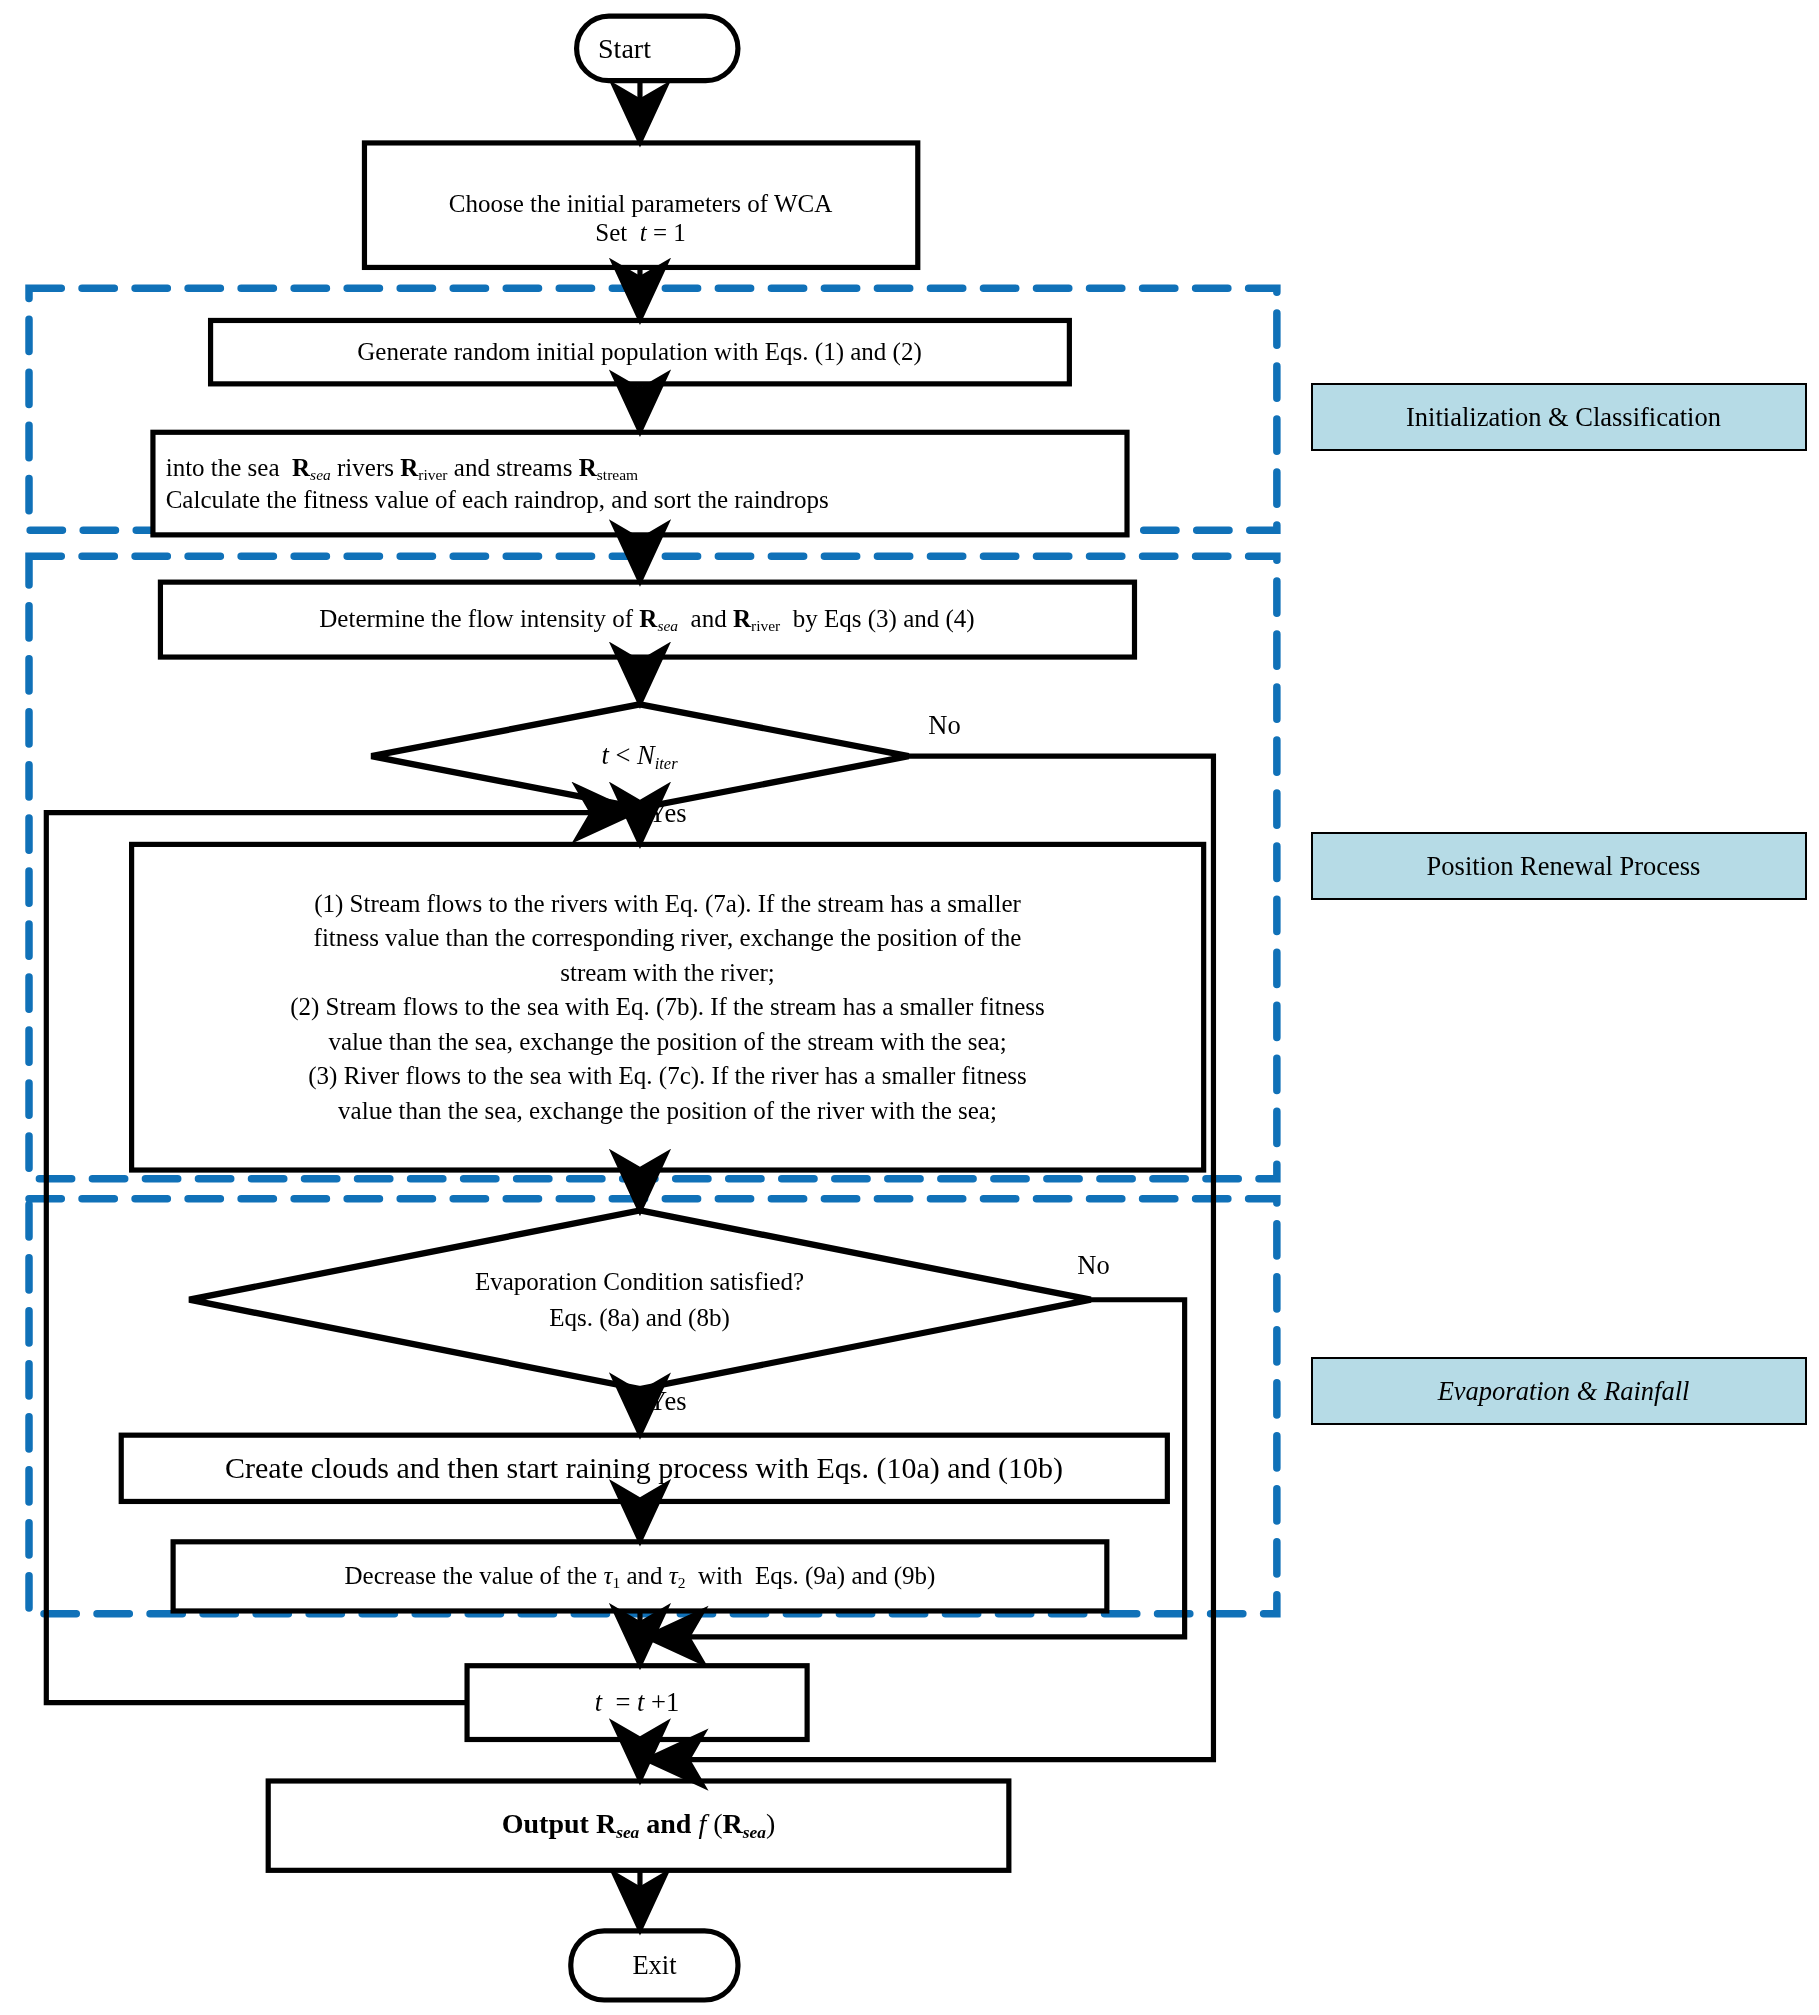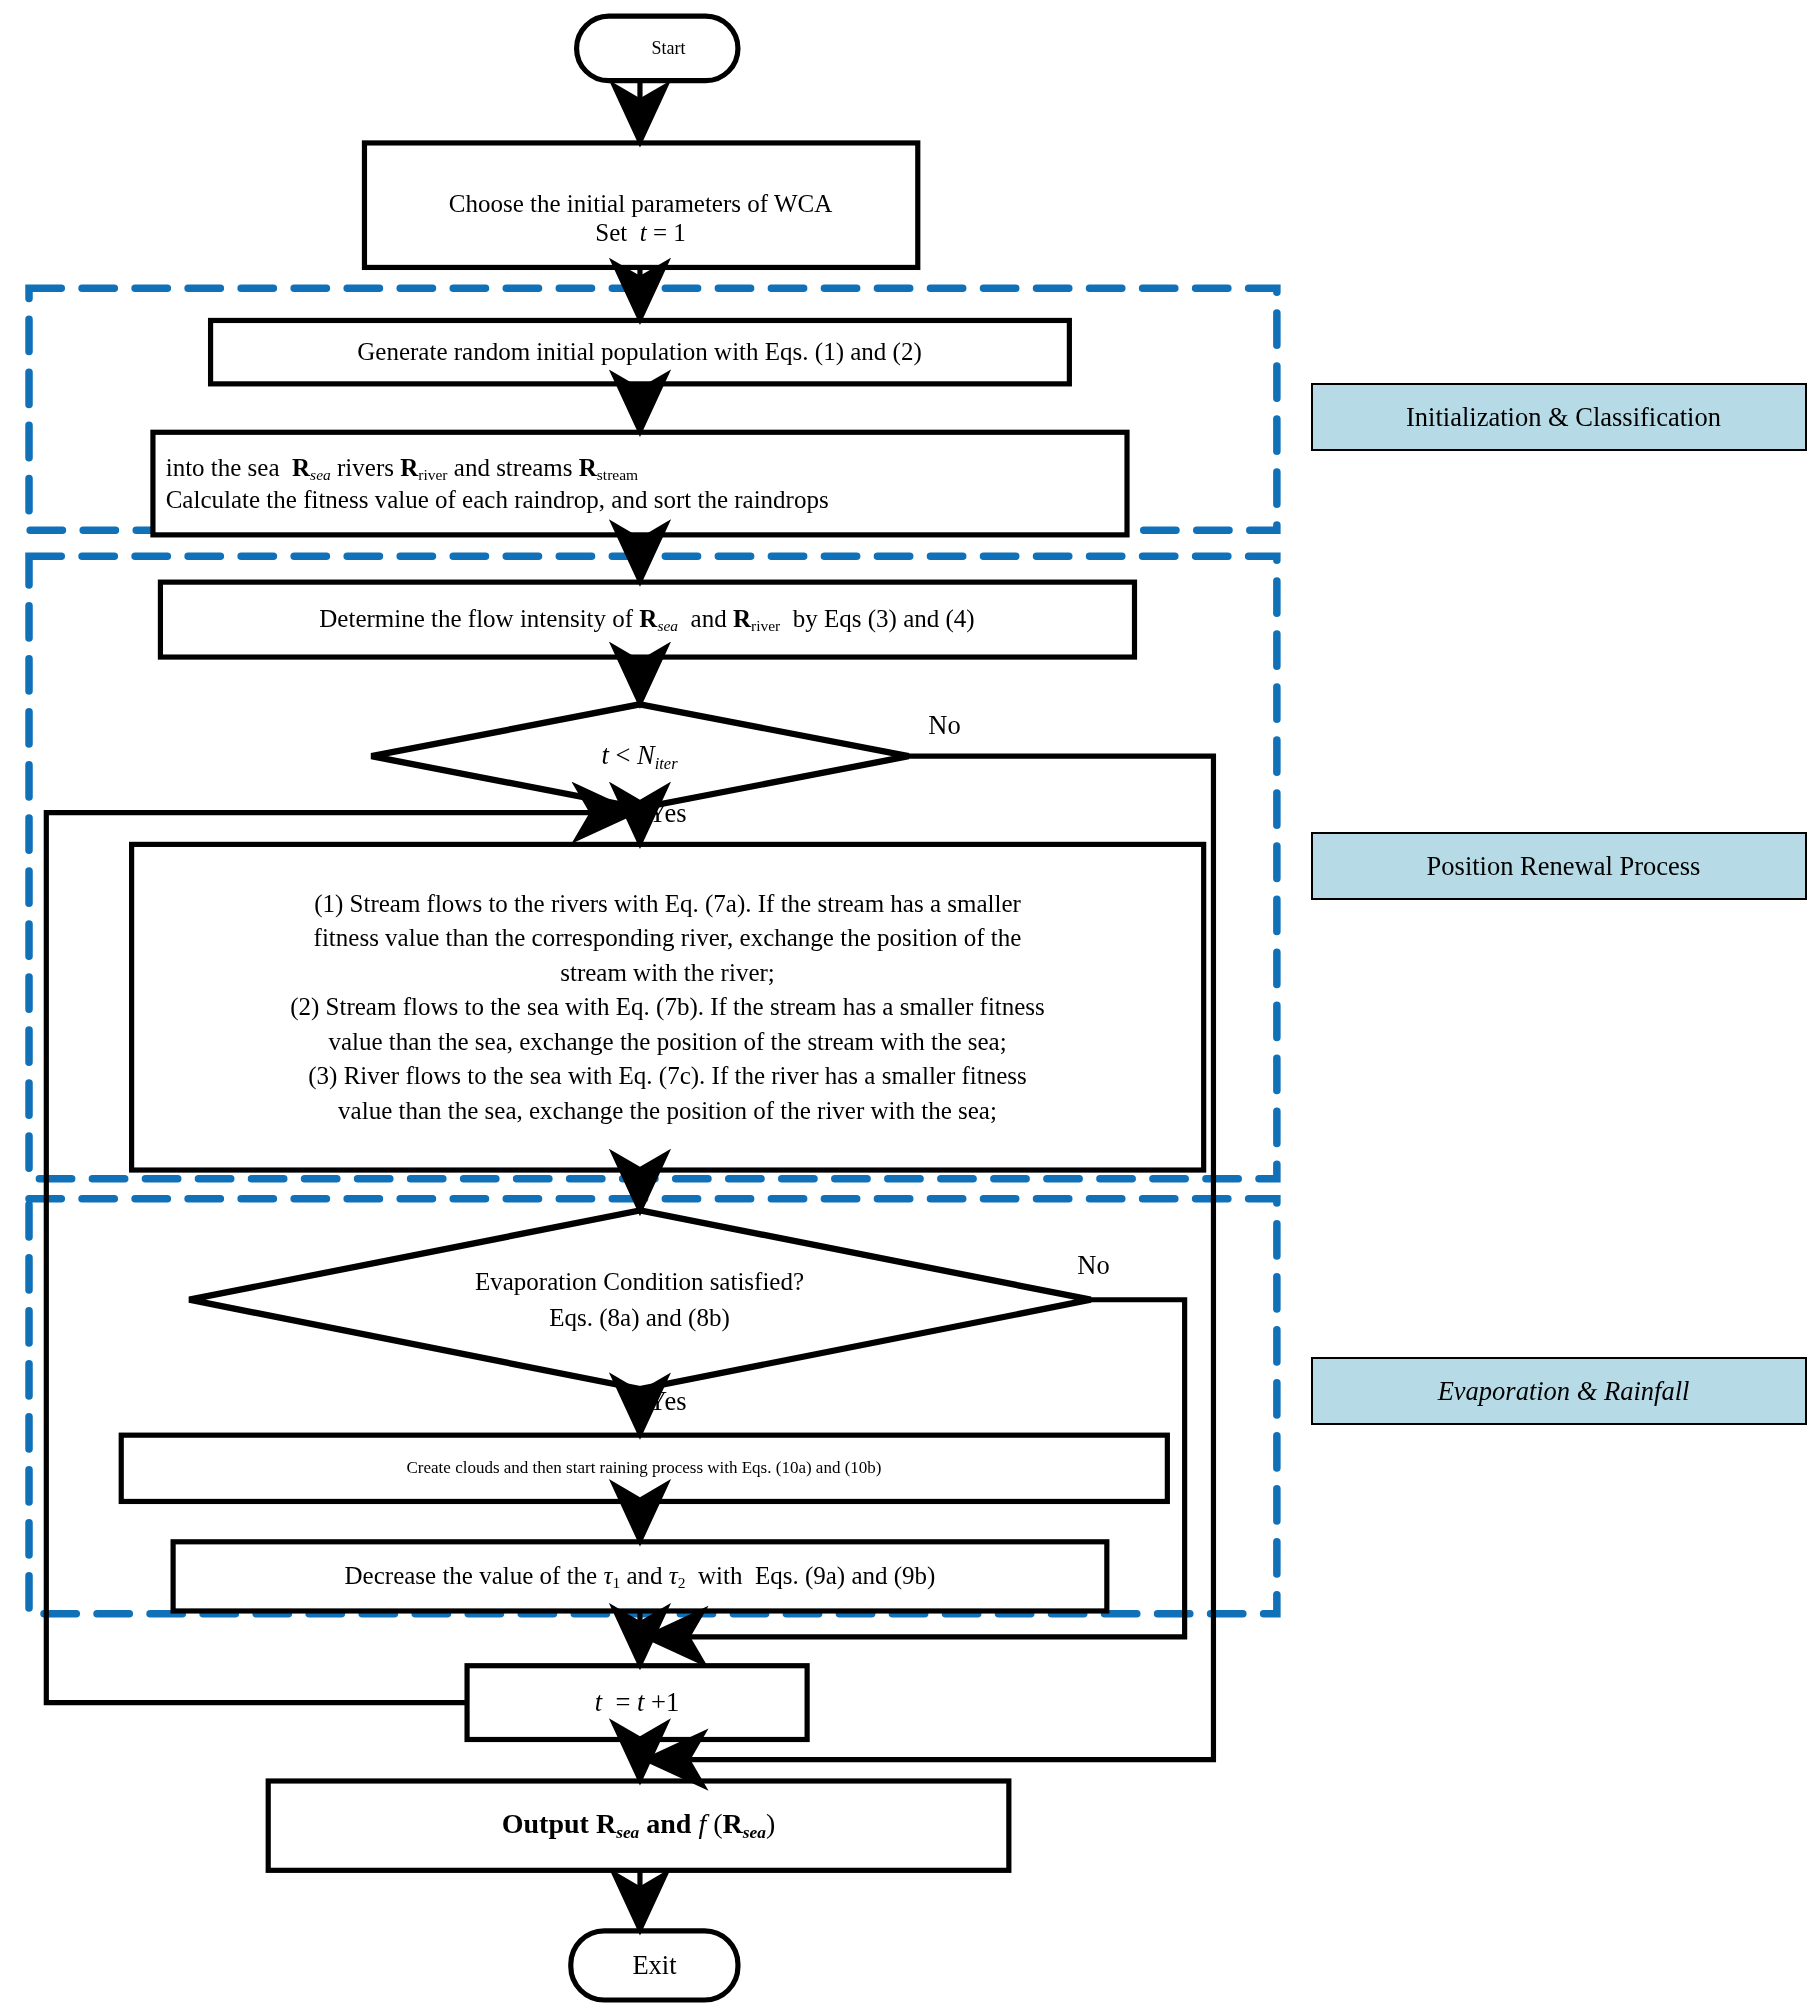--- a/index.html
+++ b/index.html
@@ -100,21 +100,21 @@
       <line x1="1110" y1="3245" x2="1110" y2="3340" marker-end="url(#arrow)"></line>
 
       <polyline points="1576,1312 2105,1312 2105,3053 1130,3053" marker-end="url(#arrow)"></polyline>
 
       <polyline points="1892,2255 2055,2255 2055,2840 1130,2840" marker-end="url(#arrow)"></polyline>
 
       <polyline points="810,2954 80,2954 80,1410 1090,1410" marker-end="url(#arrow)"></polyline>
     </g>
   </svg>
 
-  <div class="node-text" style="left:588px;top:16px;width:161px;height:65px;font-size:18px;">Start</div>
+  <div class="node-text" style="left:544px;top:16px;width:161px;height:65px;font-size:28px;">Start</div>
 
   <div class="node-text" style="left:364px;top:143px;width:553px;height:124px;font-size:25px;flex-direction:column;margin-top:13px;">
     <div>Choose the initial parameters of WCA</div>
     <div>Set&nbsp; <span class="it">t</span> = 1</div>
   </div>
 
   <div class="node-text" style="left:210px;top:320px;width:859px;height:63px;font-size:25px;">Generate random initial population with Eqs. (1) and (2)</div>
 
   <div class="node-text" style="left:153px;top:432px;width:974px;height:103px;font-size:25px;flex-direction:column;align-items:flex-start;padding-left:12.7px;box-sizing:border-box;justify-content:center;">
     <div>into the sea&nbsp; <span class="mathR">R</span><sub class="it">sea</sub> rivers <span class="mathR">R</span><sub>river</sub> and streams <span class="mathR">R</span><sub>stream</sub></div>
@@ -137,21 +137,21 @@
     <div>value than the sea, exchange the position of the stream with the sea;</div>
     <div>(3) River flows to the sea with Eq. (7c). If the river has a smaller fitness</div>
     <div>value than the sea, exchange the position of the river with the sea;</div>
   </div>
 
   <div class="node-text" style="left:380px;top:1254px;width:519px;height:92px;font-size:25px;flex-direction:column;line-height:1.45;">
     <div>Evaporation Condition satisfied?</div>
     <div>Eqs. (8a) and (8b)</div>
   </div>
 
-  <div class="node-text" style="left:121px;top:1435px;width:1046px;height:66px;font-size:17px;">Create clouds and then start raining process with Eqs. (10a) and (10b)</div>
+  <div class="node-text" style="left:121px;top:1435px;width:1046px;height:66px;font-size:30px;">Create clouds and then start raining process with Eqs. (10a) and (10b)</div>
 
   <div class="node-text" style="left:173px;top:1542px;width:934px;height:69px;font-size:25px;">
     <span>Decrease the value of the <span class="it">τ</span><sub>1</sub> and <span class="it">τ</span><sub>2</sub>&nbsp; with&nbsp; Eqs. (9a) and (9b)</span>
   </div>
 
   <div class="node-text" style="left:467px;top:1666px;width:340px;height:74px;font-size:26.5px;">
     <span><span class="it">t</span>&nbsp; = <span class="it">t</span> +1</span>
   </div>
 
   <div class="node-text" style="left:268px;top:1781px;width:741px;height:89px;font-size:28px;">

